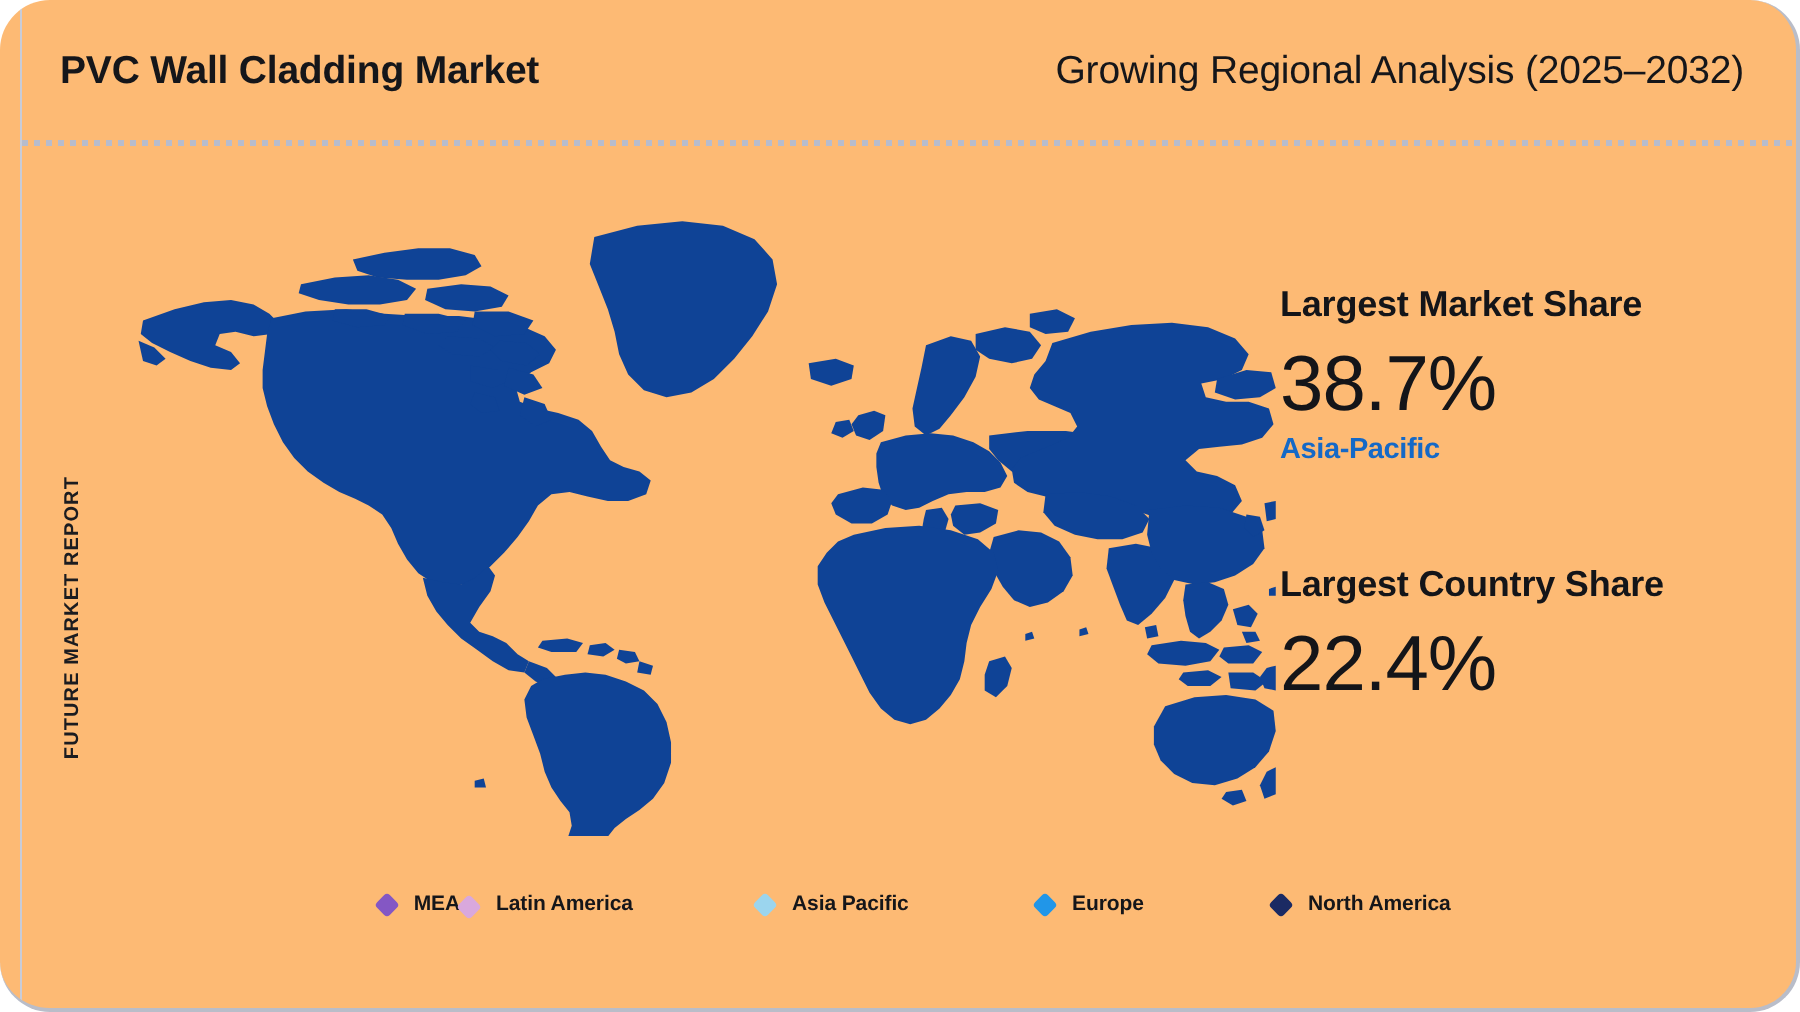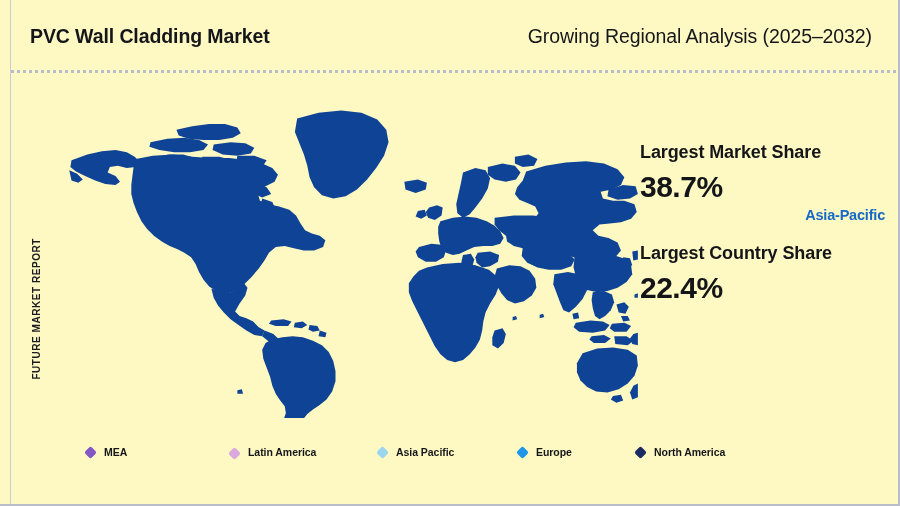--- a/index.html
+++ b/index.html
@@ -96,73 +96,72 @@
     top: 142px;
     width: 245px;
   }
   .stat-label {
     font-size: 18px;
     font-weight: 700;
     color: #141519;
     letter-spacing: -0.1px;
   }
   .stat-value {
-    font-size: 30px;
-    font-weight: 700;
+    font-size: 39px;
+    font-weight: 400;
     color: #141519;
     line-height: 1.16;
     margin-top: 7px;
     letter-spacing: -0.5px;
   }
   .stat-region {
     font-size: 14.5px;
     font-weight: 700;
     color: #1569c7;
     margin-top: 2px;
     letter-spacing: -0.2px;
-    text-align: right;
-  }
-  .stat-block + .stat-block { margin-top: 20px; }
+  }
+  .stat-block + .stat-block { margin-top: 49px; }
   
   .legend {
     position: absolute;
     left: 86px;
     top: 446px;
     width: 730px;
     display: flex;
     align-items: center;
   }
   .legend-item {
     display: flex;
     align-items: center;
     gap: 9px;
     white-space: nowrap;
   }
-  .legend-item.i0 { width: 144px; }
+  .legend-item.i0 { width: 144px; justify-content: flex-end; }
   .legend-item.i1 { width: 148px; align-items: flex-end; }
   .legend-item.i2 { width: 140px; }
   .legend-item.i3 { width: 118px; }
   .legend-dot {
     width: 9px;
     height: 9px;
     transform: rotate(45deg);
     border-radius: 2px;
     flex: none;
   }
   .legend-text {
     font-size: 10.5px;
     font-weight: 700;
     color: #15161a;
     letter-spacing: -0.05px;
   }
 </style>
 </head>
 <body>
 
-<div id="infographic" style="background: #fef9c3;">
+<div id="infographic" style="background: #fdba74; border-radius: 25px;">
 
   <div class="left-rule"></div>
 
   <div class="header">
     <div class="header-title">PVC Wall Cladding Market</div>
     <div class="header-subtitle">Growing Regional Analysis (2025–2032)</div>
     <div class="header-divider"></div>
   </div>
 
   <div class="brand-vertical">FUTURE MARKET REPORT</div>

